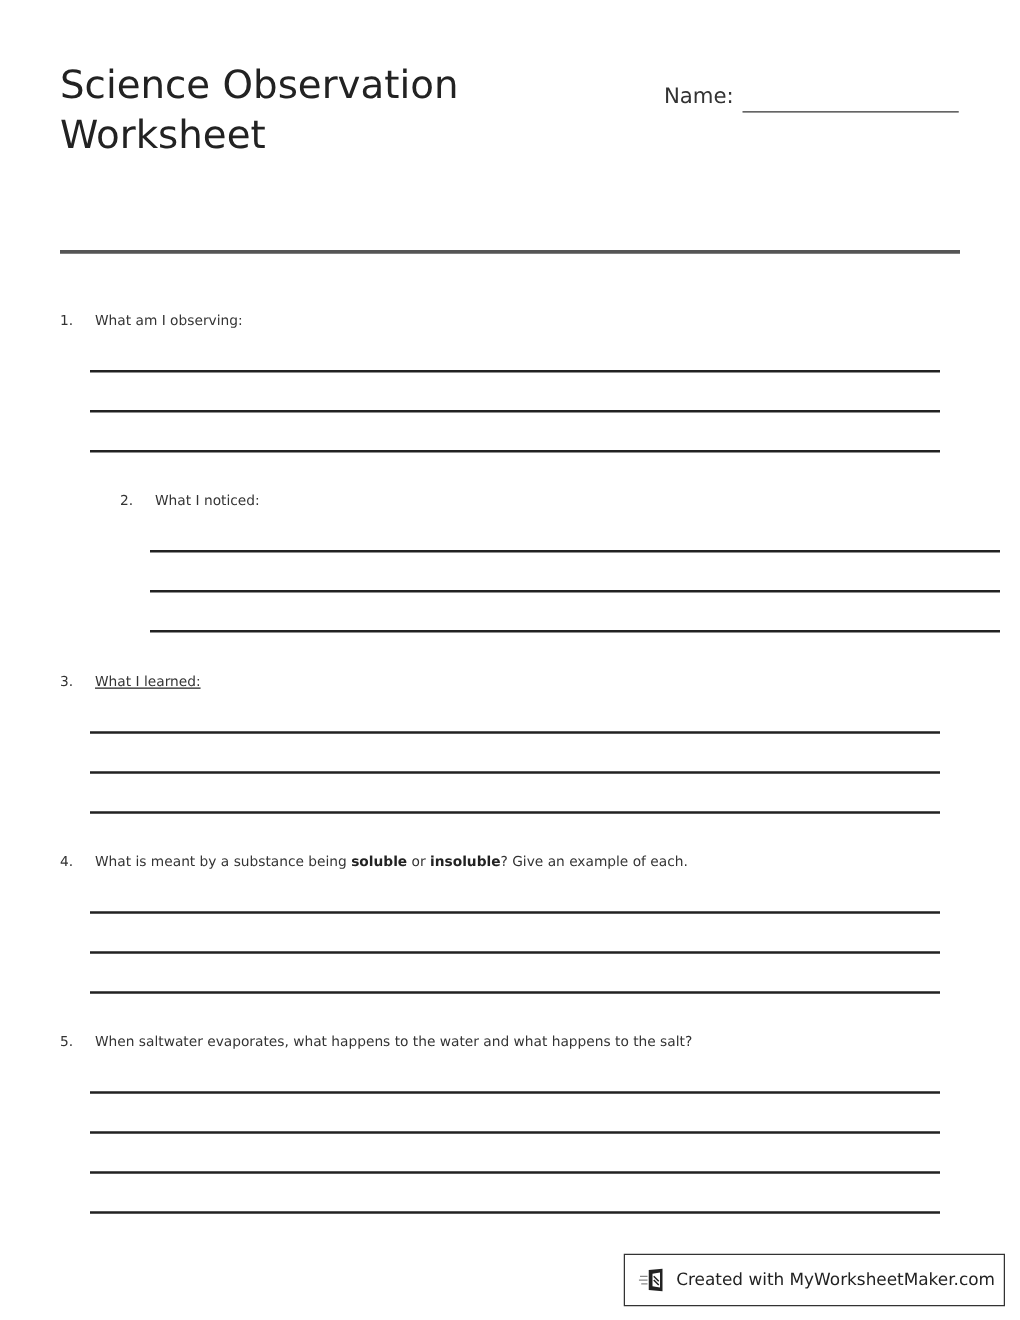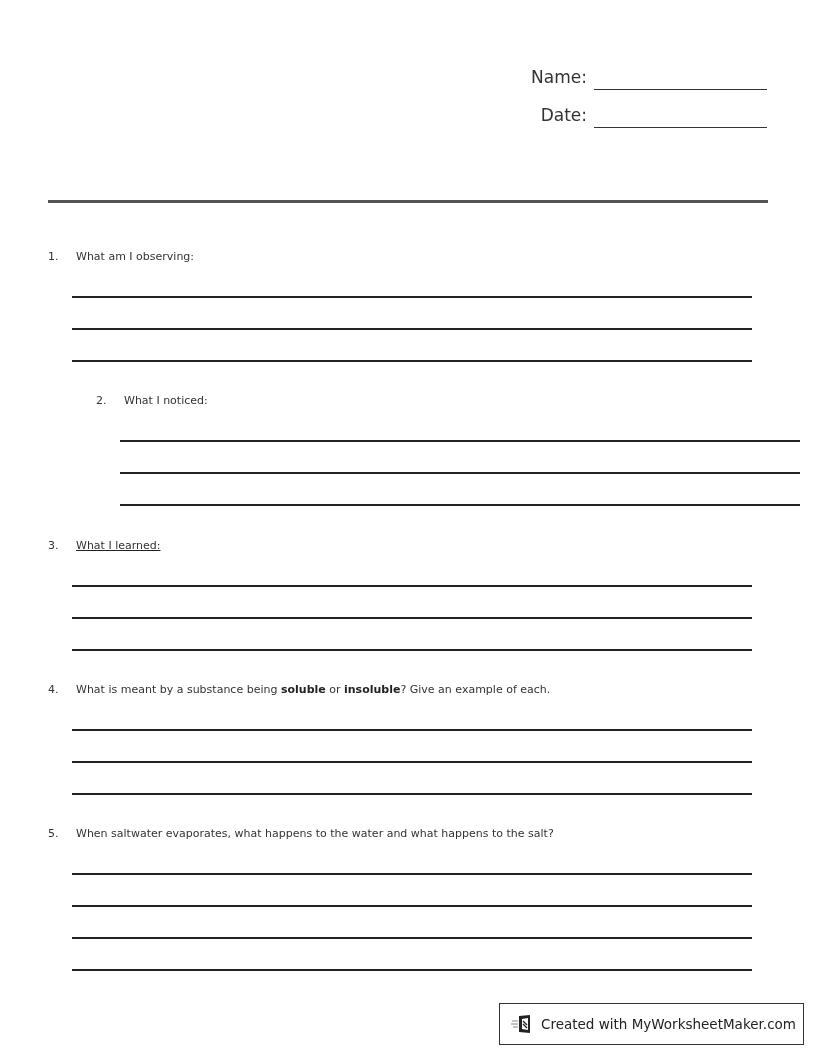--- a/index.html
+++ b/index.html
@@ -20,29 +20,27 @@
   .line { position: absolute; left: 24px; width: 680px; height: 2px; background: #222; }
   .footer { position: absolute; left: 499px; top: 1003px; width: 305px; height: 42px;
             border: 1.5px solid #333; box-sizing: border-box; display: flex; align-items: center; }
   .footer .logo { width: 22px; height: 22px; margin-left: 11px; margin-right: 8px; }
   .footer .ftext { font-size: 13.5px; color: #222; }
 </style>
 </head>
 <body>
 
 <div class="title">
+  <span class="t1">Science Observation</span>
+  <span class="t2">Worksheet</span>
 </div>
 
 <div class="fields">
   <div class="field">
     <span class="lbl">Name:</span>
-    <span class="blank"></span>
-  </div>
-  <div class="field">
-    <span class="lbl">Date:</span>
     <span class="blank"></span>
   </div>
 </div>
 
 <div class="rule"></div>
 
 <div class="question" style="top:247px;">
   <div class="q-head">
     <span class="q-num">1.</span><span class="q-text">What am I observing:</span>
   </div>

